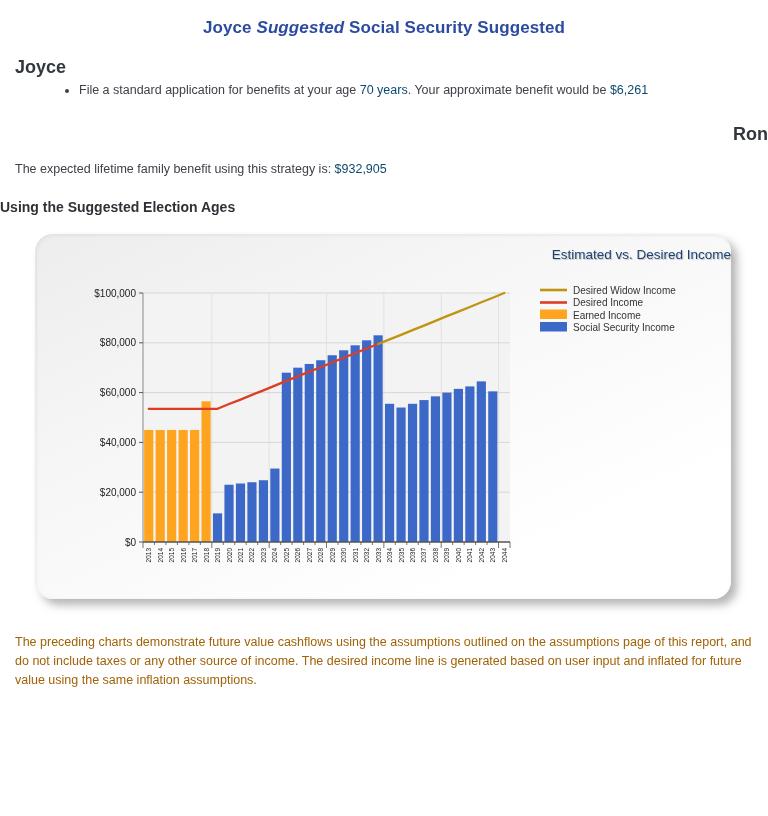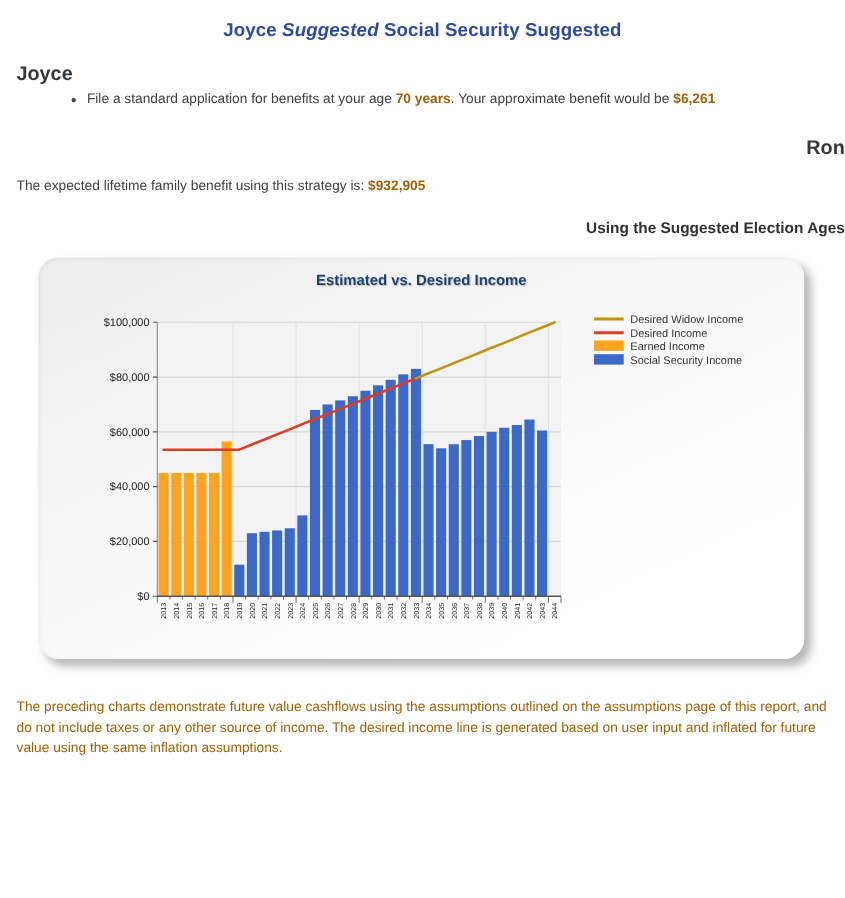--- a/index.html
+++ b/index.html
@@ -10,32 +10,32 @@
   h1{
     margin:18px 0 0;font-size:17px;font-weight:bold;text-align:center;
     color:#2b4aa0;letter-spacing:.1px;
   }
   h1 .ital{font-style:italic;text-align:right;}
   .person{margin:19px 0 0 15px;}
   .person + .person{margin-top:24px;text-align:right;}
   .person-name{font-size:18px;font-weight:bold;color:#33373e;}
   ul.benefit-list{margin:4px 0 0;padding-left:64px;list-style:disc;}
   ul.benefit-list li{font-size:12.5px;line-height:1.42;max-width:648px;color:#3d4148;}
-  b{font-weight:bold;color:#a16207;}
+  b{font-weight:normal;color:#0c4a6e;}
   .lifetime{margin:17px 0 0 15px;font-size:12.5px;}
-  h2{margin:23px 0 0;font-size:14px;font-weight:bold;text-align:right;color:#2e3136;}
+  h2{margin:23px 0 0;font-size:14px;font-weight:bold;text-align:left;color:#2e3136;}
   .chart-panel{
     position:relative;margin:19px 0 0 35px;width:696px;height:365px;
     border-radius:18px;
     background:linear-gradient(155deg,#ededed 0%,#f6f6f6 35%,#ffffff 80%);
     box-shadow:6px 6px 9px rgba(110,110,110,.5), inset 1px 1px 4px rgba(0,0,0,.07);
   }
   .chart-title{
-    position:absolute;top:13px;left:0;width:100%;text-align:center;
-    font-size:13.5px;font-weight:bold;color:#1d4272;
+    position:absolute;top:13px;left:0;width:100%;text-align:right;
+    font-size:13.5px;font-weight:normal;color:#1d4272;
     text-shadow:1px 1px 1px rgba(0,0,0,.22);
   }
   svg.chart{position:absolute;top:0;left:0;}
   svg text{font-family:"Liberation Sans",sans-serif;}
   .footer{margin:34px 15px 0;font-size:12.5px;line-height:1.52;max-width:738px;color:#a16207;}
 </style>
 </head>
 <body>
 
 <h1><span>Joyce </span><span class="ital">Suggested</span><span> Social Security Suggested</span></h1>

